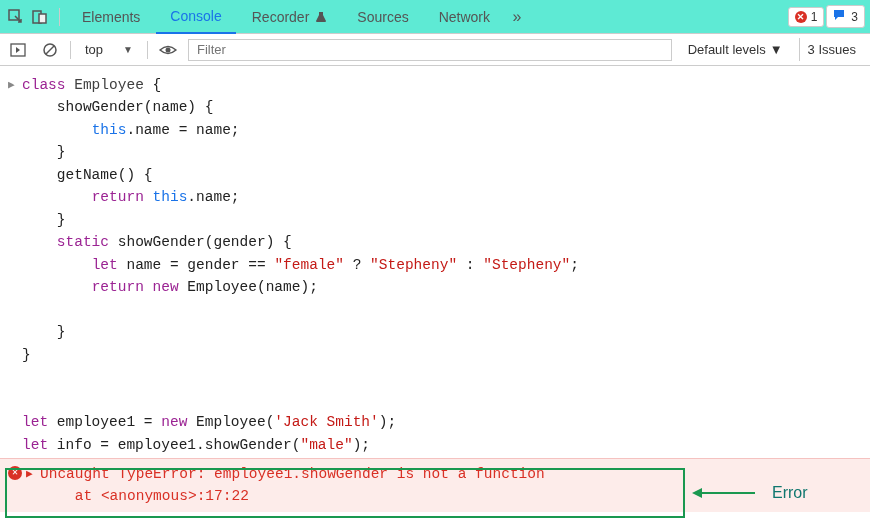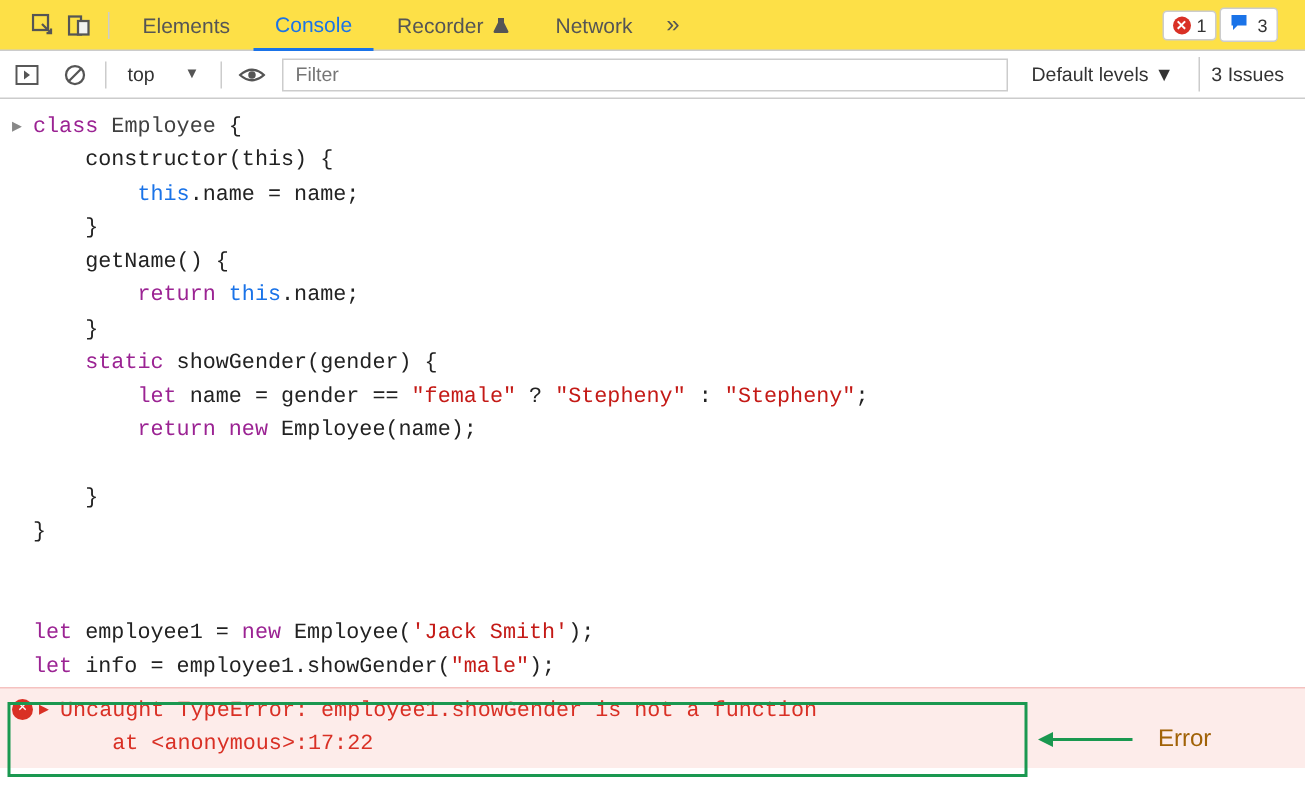--- a/index.html
+++ b/index.html
@@ -12,23 +12,23 @@
     width: 870px;
     height: 529px;
     overflow: hidden;
     position: relative;
   }
   .tabbar {
     display: flex;
     align-items: center;
     height: 34px;
     border-bottom: 1px solid #ccc;
-    padding: 0 18px;
+    padding: 0 5px;
     gap: 2px;
-    background: #fde047;
+    background: #5eead4;
   }
   .tabbar .iconbtn {
     width: 22px; height: 22px;
     display: flex; align-items: center; justify-content: center;
     color: #555;
   }
   .tabbar .divider {
     width: 1px; height: 18px; background: #ccc; margin: 0 6px;
   }
   .tab {
@@ -164,21 +164,21 @@
   }
   .arrow-head {
     position:absolute;
     width:0; height:0;
     border-top:5px solid transparent;
     border-bottom:5px solid transparent;
     border-right:10px solid #1a9850;
   }
   .annot-label {
     position:absolute;
-    color:#a16207;
+    color:#0f766e;
     font-family: "Segoe UI", Arial, sans-serif;
     font-size:16px;
   }
 </style>
 </head>
 <body>
 
 <div class="tabbar">
   <div class="iconbtn">
     <svg width="16" height="16" viewBox="0 0 16 16">
@@ -194,20 +194,21 @@
   </div>
   <div class="divider"></div>
   <div class="tab">Elements</div>
   <div class="tab active">Console</div>
   <div class="tab">
     <span>Recorder</span>
     <svg width="12" height="12" viewBox="0 0 12 12">
         <path d="M4 1 H8 V4 L11 10 Q11 11 10 11 H2 Q1 11 1 10 L4 4 Z" fill="#555"></path>
       </svg>
   </div>
+  <div class="tab">Sources</div>
   <div class="tab">Network</div>
   <div class="iconbtn" style="font-size:16px;color:#555;">»</div>
   <div class="spacer"></div>
   <div class="badge-pill">
     <span class="badge-icon-err">✕</span>
     <span>1</span>
   </div>
   <div class="badge-pill">
     <span class="badge-icon-msg">
       <svg width="14" height="14" viewBox="0 0 14 14">
@@ -249,21 +250,21 @@
     <span class="caret">▼</span>
   </div>
   <div class="issues-btn">3 Issues</div>
 </div>
 
 <div class="console-body">
 
   <div class="entry">
     <div class="expander">▶</div>
     <div class="code-block"><span class="kw">class</span><span> </span><span class="cls">Employee</span><span> {</span>
-<span>    constructor(this) {</span>
+<span>    showGender(name) {</span>
 <span>        </span><span class="prop">this</span><span>.name = name;</span>
 <span>    }</span>
 <span>    getName() {</span>
 <span>        </span><span class="kw">return</span><span> </span><span class="prop">this</span><span>.name;</span>
 <span>    }</span>
 <span>    </span><span class="kw">static</span><span> showGender(gender) {</span>
 <span>        </span><span class="kw">let</span><span> name = gender == </span><span class="str">"female"</span><span> ? </span><span class="str">"Stepheny"</span><span> : </span><span class="str">"Stepheny"</span><span>;</span>
 <span>        </span><span class="kw">return</span><span> </span><span class="kw">new</span><span> Employee(name);</span>
 <span> </span>
 <span>    }</span>

